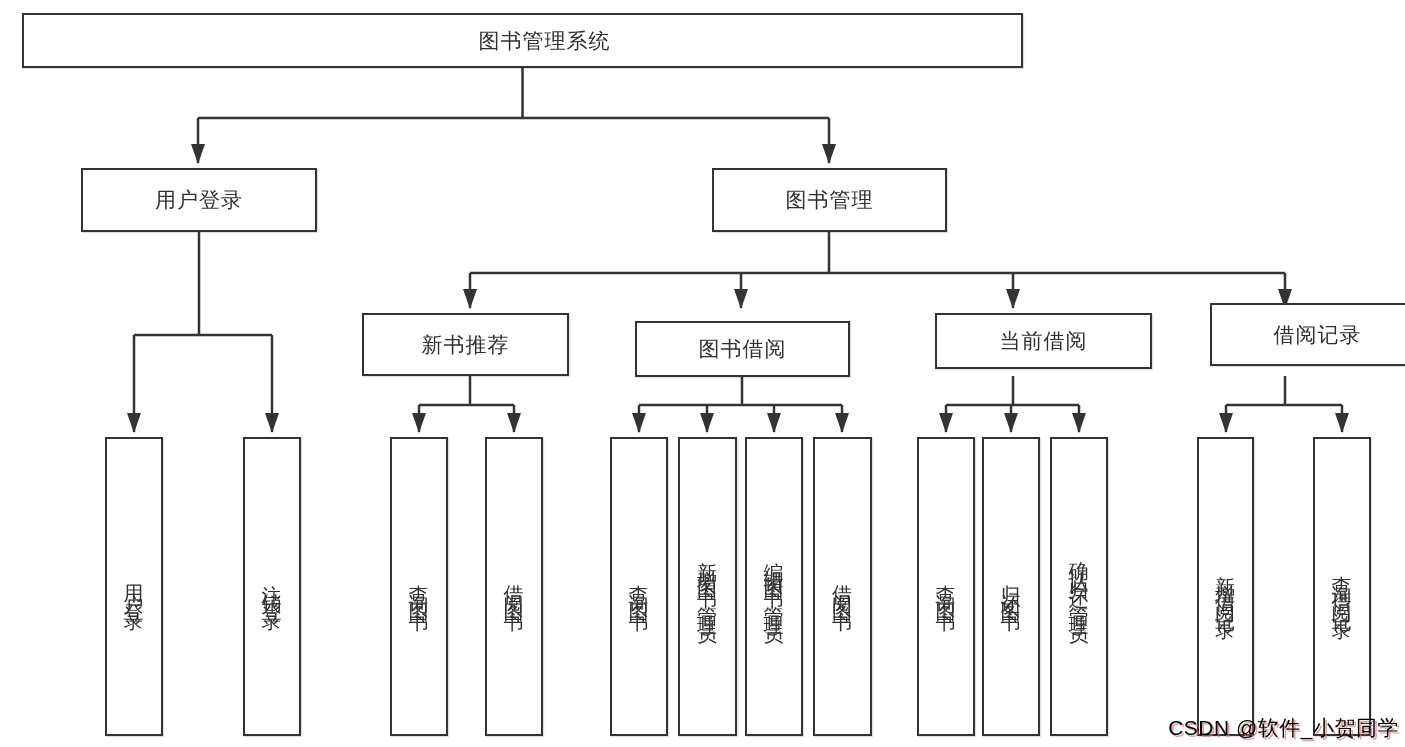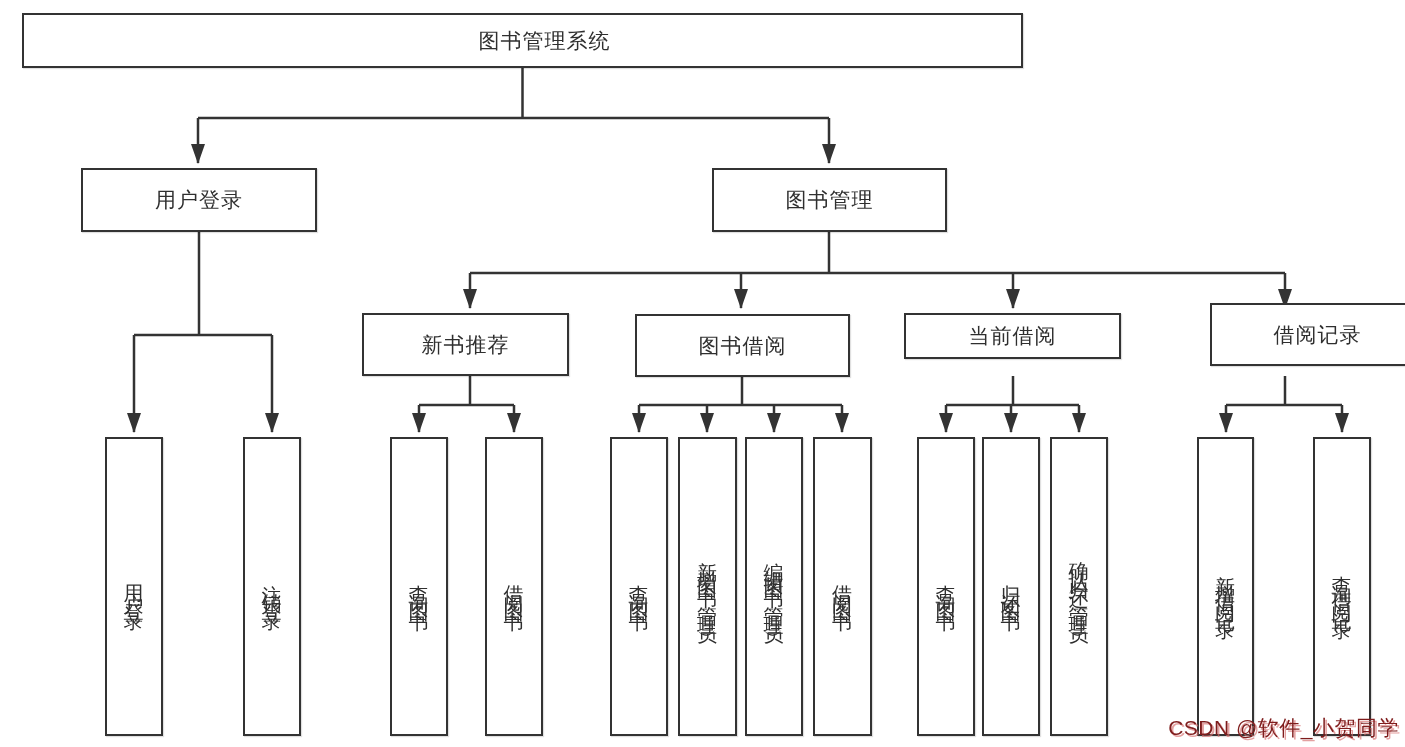--- a/index.html
+++ b/index.html
@@ -31,21 +31,21 @@
     writing-mode:vertical-rl;
     text-orientation:mixed;
     letter-spacing:9px;
     line-height:1;
     white-space:nowrap;
   }
   .watermark{
     position:absolute;
     right:6px;bottom:5px;
     font-size:21px;
-    color:#7f1d1d;
+    color:#000000;
     letter-spacing:0.5px;
     text-shadow:2px 2px 0 rgba(214,110,110,0.65);
     white-space:nowrap;
   }
 </style>
 </head>
 <body>
 
 <div id="canvas">
 
@@ -111,24 +111,24 @@
   <div class="node" style="left:81px;top:168px;width:236px;height:64px;">
     <span>用户登录</span>
   </div>
   <div class="node" style="left:712px;top:168px;width:235px;height:64px;font-family:Liberation Serif, serif;">
     <span>图书管理</span>
   </div>
 
   <div class="node" style="left:362px;top:313px;width:207px;height:63px;">
     <span>新书推荐</span>
   </div>
-  <div class="node" style="left:635px;top:314px;width:215px;height:63px;">
+  <div class="node" style="left:635px;top:321px;width:215px;height:56px;">
     <span>图书借阅</span>
   </div>
-  <div class="node" style="left:904px;top:313px;width:217px;height:46px;justify-content:center;">
+  <div class="node" style="left:935px;top:313px;width:217px;height:56px;justify-content:center;">
     <span>当前借阅</span>
   </div>
   <div class="node" style="left:1178px;top:303px;width:215px;height:63px;margin-left:32px;">
     <span>借阅记录</span>
   </div>
 
   <div class="node leaf" style="left:105px;top:437px;width:58px;height:299px;">
     <span class="vtext">用户登录</span>
   </div>
   <div class="node leaf" style="left:243px;top:437px;width:58px;height:299px;">

